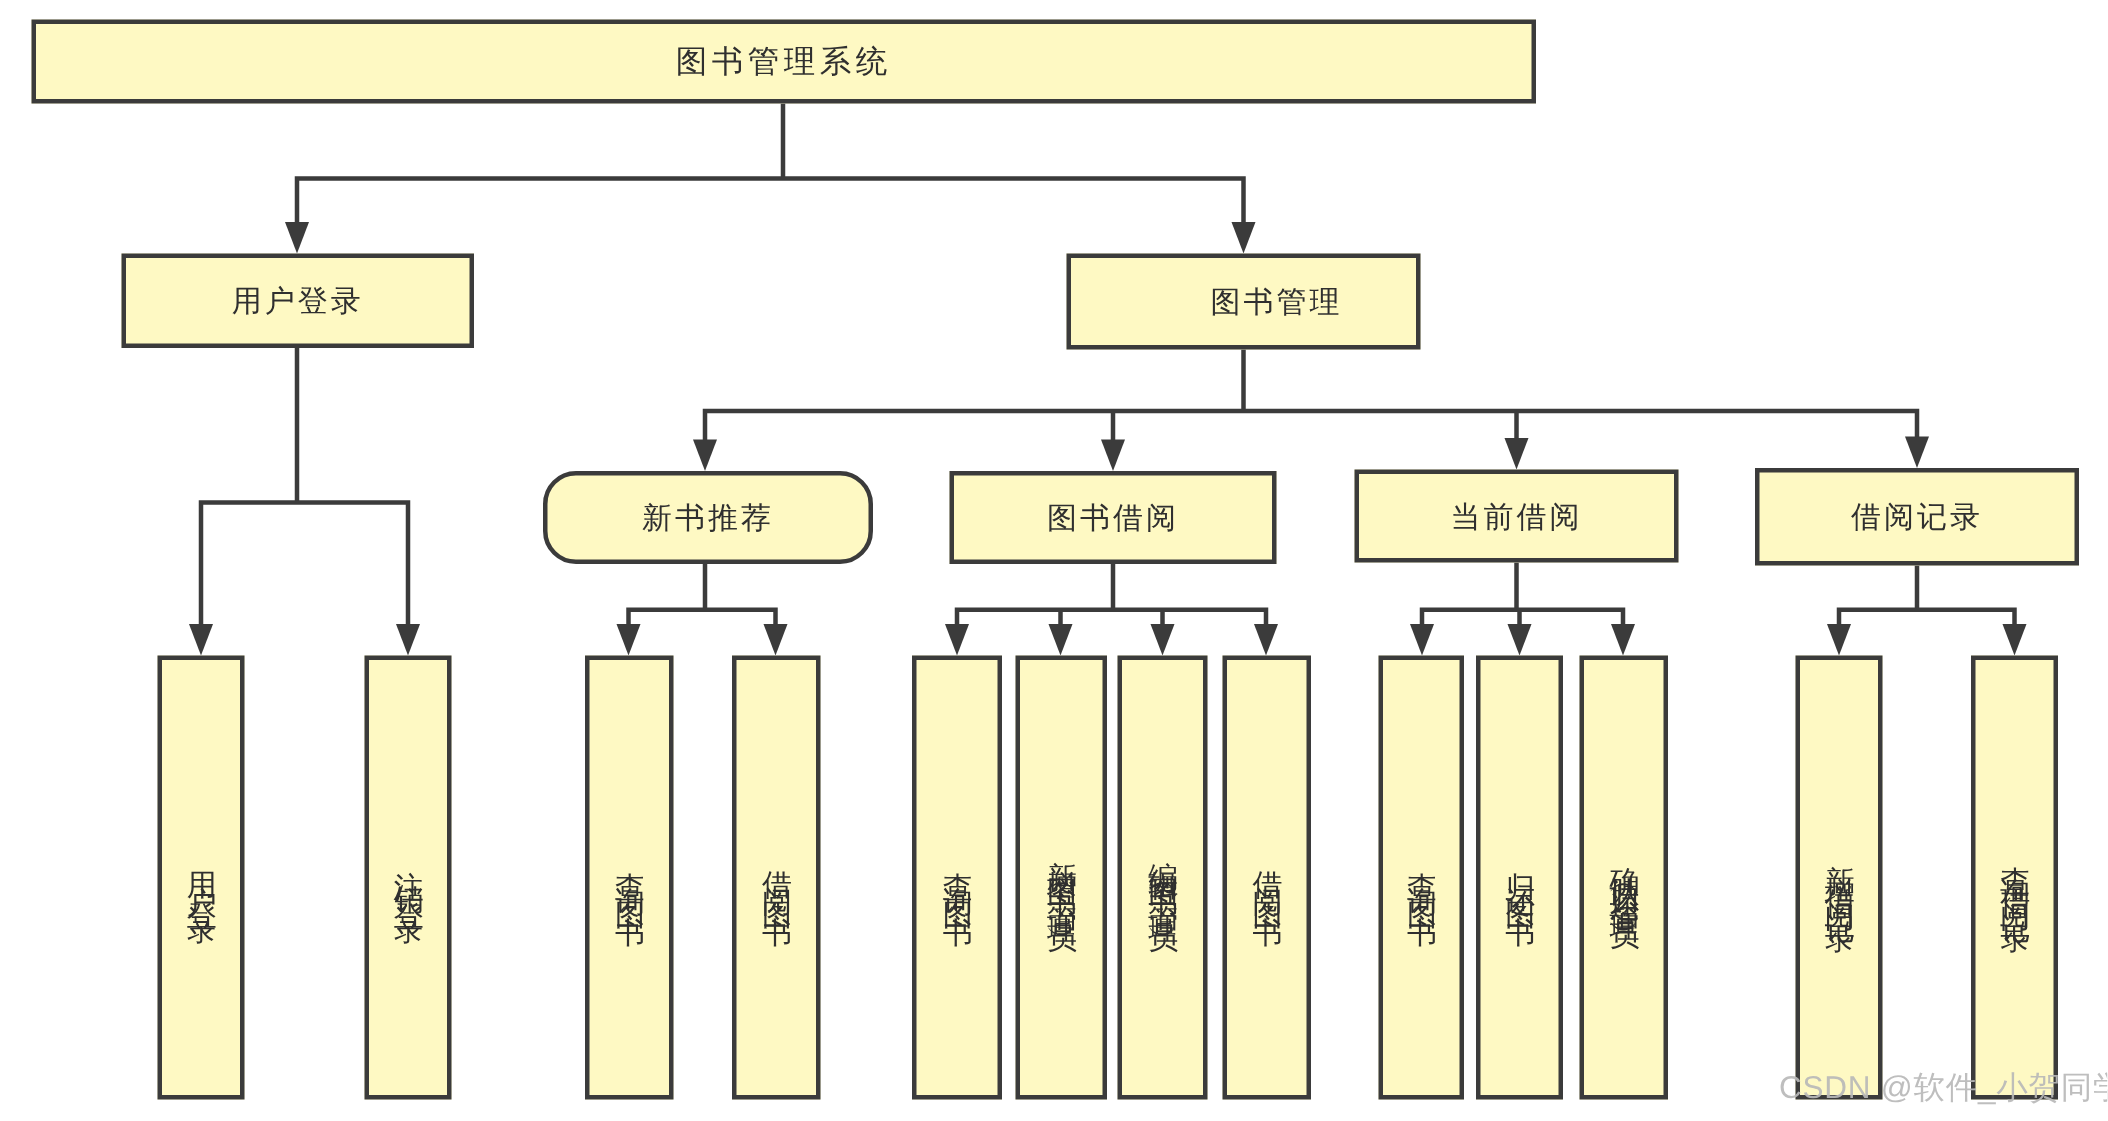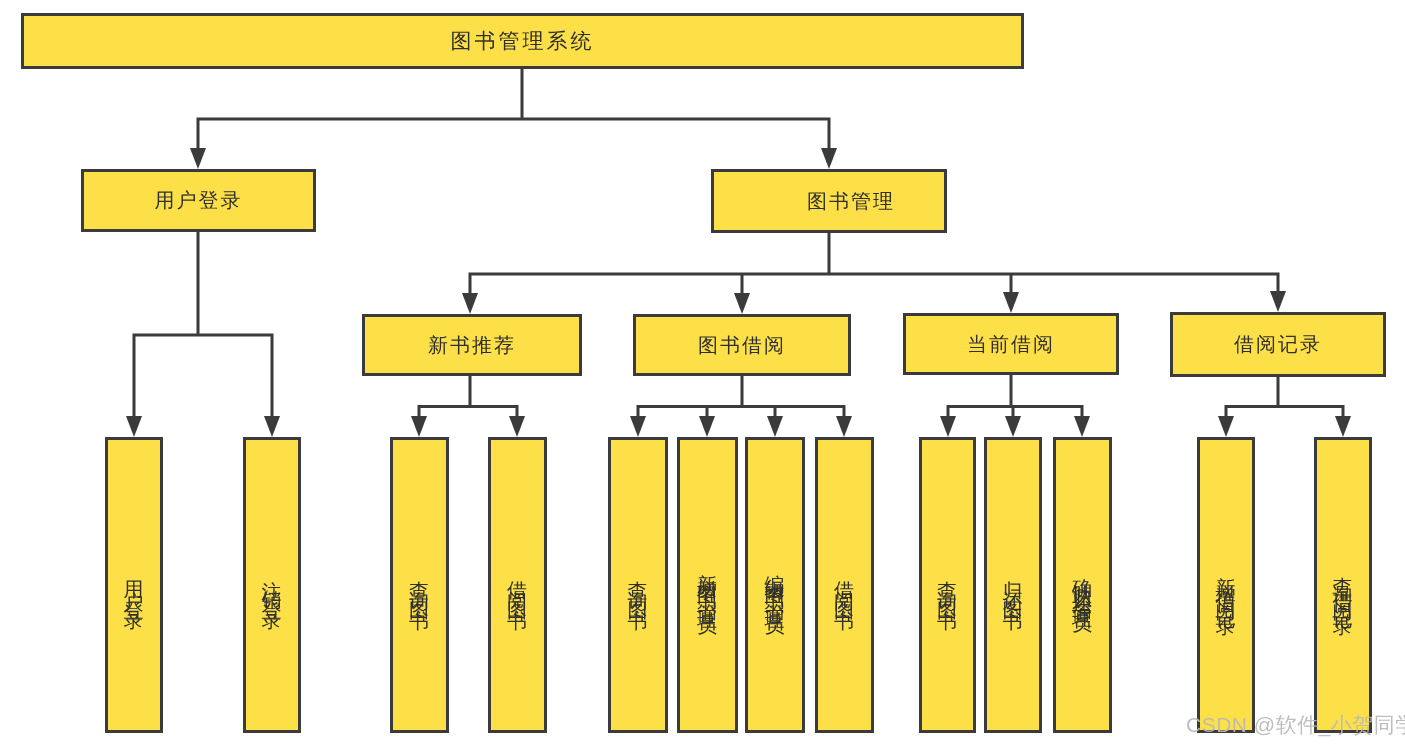--- a/index.html
+++ b/index.html
@@ -8,21 +8,21 @@
     width:1405px;height:747px;
     background:#ffffff;
     font-family:"Liberation Sans",sans-serif;
     overflow:hidden;
   }
   .connectors{position:absolute;left:0;top:0;z-index:1;}
   .box{
     position:absolute;
     box-sizing:border-box;
     border:3px solid #3b3b3b;
-    background:#fde047;
+    background:#fef9c3;
     display:flex;align-items:center;justify-content:center;
     color:#2f2f2f;
     z-index:2;
   }
   .h-label{font-size:20px;letter-spacing:2px;white-space:nowrap;}
   .root-label{font-size:21px;letter-spacing:3px;}
   .v-label{
     writing-mode:vertical-rl;
     text-orientation:mixed;
     font-size:20px;
@@ -90,21 +90,21 @@
     <span class="h-label root-label">图书管理系统</span>
   </div>
 
   <div class="box" style="left:81px;top:169px;width:235px;height:63px;">
     <span class="h-label">用户登录</span>
   </div>
   <div class="box" style="left:711px;top:169px;width:236px;height:64px;padding-left:44px;">
     <span class="h-label">图书管理</span>
   </div>
 
-  <div class="box" style="left:362px;top:314px;width:220px;height:62px;">
+  <div class="box" style="left:362px;top:314px;width:220px;height:62px;border-radius:22px;">
     <span class="h-label">新书推荐</span>
   </div>
   <div class="box" style="left:903px;top:313px;width:216px;height:62px;">
     <span class="h-label">当前借阅</span>
   </div>
   <div class="box" style="left:633px;top:314px;width:218px;height:62px;">
     <span class="h-label">图书借阅</span>
   </div>
   <div class="box" style="left:1170px;top:312px;width:216px;height:65px;">
     <span class="h-label">借阅记录</span>

